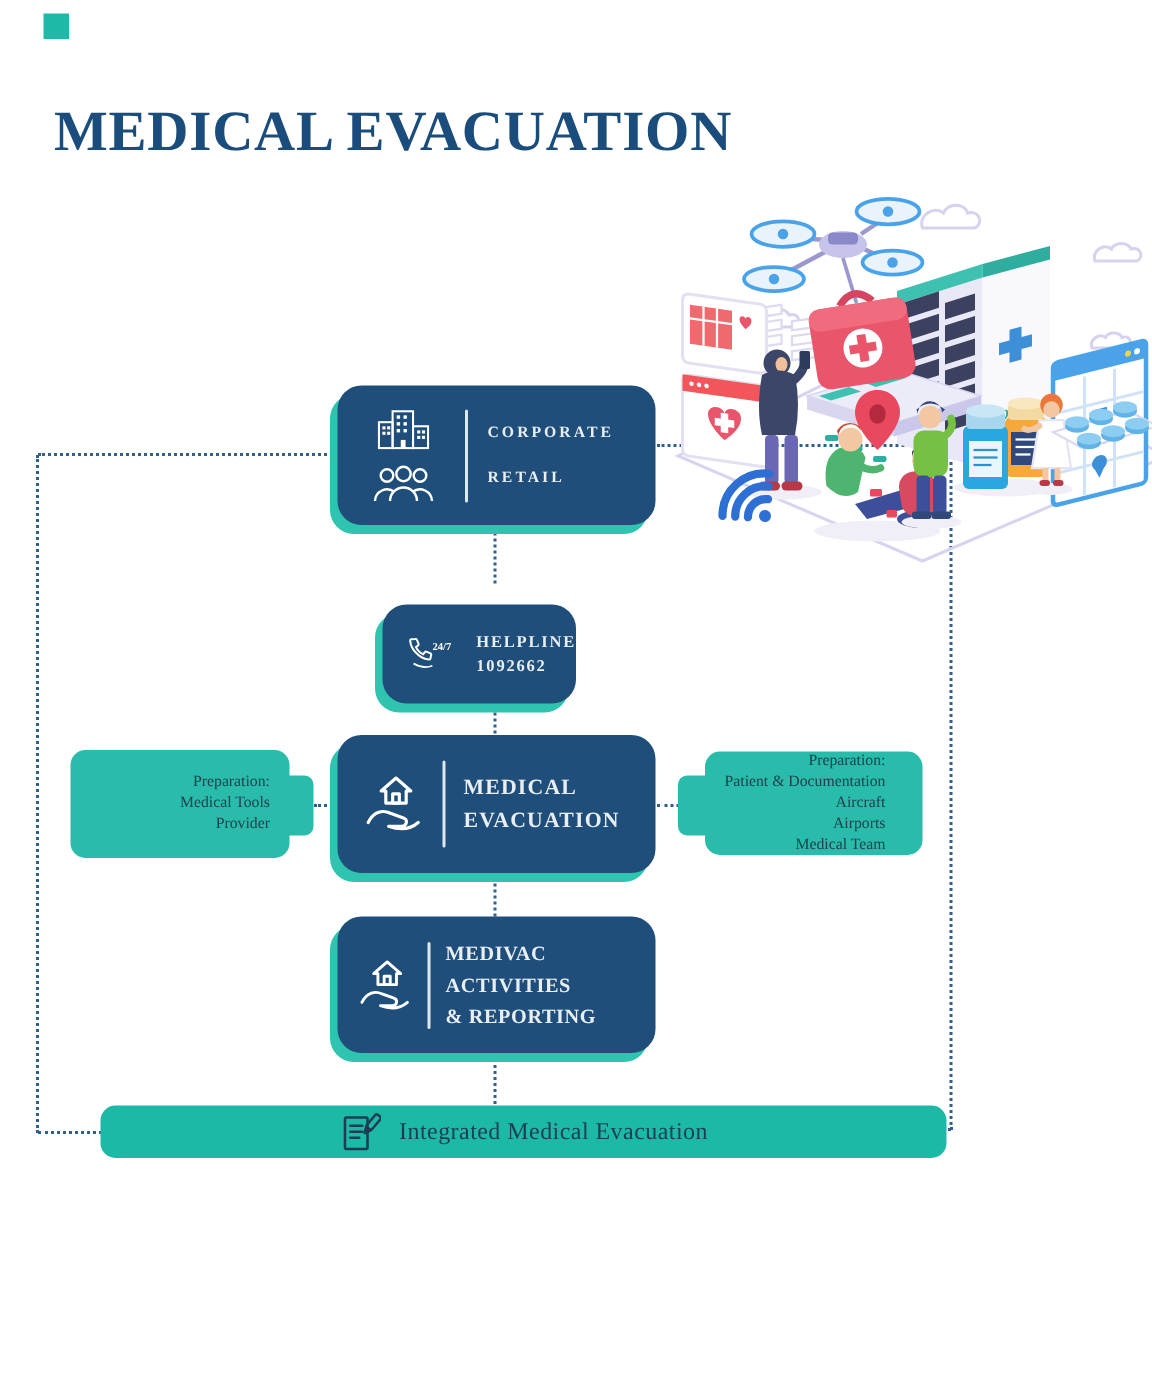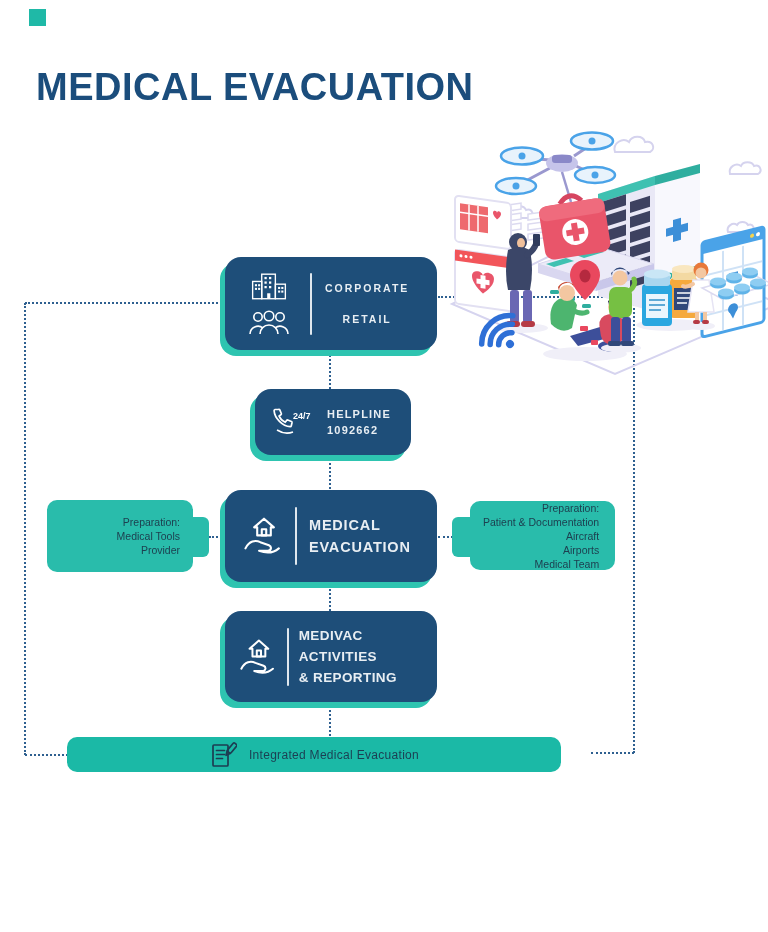--- a/index.html
+++ b/index.html
@@ -1,42 +1,42 @@
 <!DOCTYPE html>
 <html><head>
 <meta charset="utf-8">
 <style>
   * { margin:0; padding:0; box-sizing:border-box; }
   body { background:#ffffff; font-family:"Liberation Sans", sans-serif; }
-  .page { position:relative; width:768px; height:932px; background:#ffffff; overflow:hidden; }
+  .page { position:relative; width:768px; height:932px; background:#ffffff; overflow:hidden;font-family:Liberation Serif, serif; }
 
   .brand-mark { position:absolute; left:29px; top:9px; width:17px; height:17px; background:#1fb9a7; }
 
   .title { position:absolute; left:36px; top:66px; font-size:38px; font-weight:bold;
            color:#1b4d7c; letter-spacing:0.5px; }
   .intro { position:absolute; left:37px; top:138px; width:440px; font-style:italic;
            font-size:17.5px; line-height:1.32; color:#4b7da4; white-space:pre-line; }
 
   
   .dot-h { position:absolute; height:0; border-top:2px dotted #2e6090; }
   .dot-v { position:absolute; width:0;  border-left:2px dotted #2e6090; }
 
   
   .dark-box { position:absolute; background:#1e4e79; border-radius:16px;
               box-shadow:-5px 6px 0 #2ec4b0; display:flex; align-items:center;
               color:#e8eef3; }
   .divider { width:2px; background:#dfe7ee; border-radius:2px; }
   .box-label { white-space:pre-line; font-weight:bold; }
 
-  .corp { left:225px; top:257px; width:212px; height:93px; padding-left:16px;text-align:center; }
+  .corp { left:225px; top:257px; width:212px; height:93px; padding-left:16px; }
   .corp .icon-col { width:56px; display:flex; flex-direction:column; align-items:center; gap:10px; }
   .corp .divider { height:62px; margin:0 13px; }
   .corp .labels { display:flex; flex-direction:column; gap:19px; font-size:10.5px; letter-spacing:2px; font-weight:bold; }
 
-  .help { left:255px; top:389px; width:156px; height:66px; padding-left:16px; }
+  .help { left:255px; top:403px; width:129px; height:66px; padding-left:16px; }
   .help .labels { font-size:11px; letter-spacing:1.2px; line-height:16px; margin-left:12px; font-weight:bold; white-space:pre-line; }
 
   .medev { left:225px; top:490px; width:212px; height:92px; padding-left:18px; }
   .medev .divider { height:58px; margin:0 12px 0 10px; }
   .medev .box-label { font-size:14.5px; letter-spacing:0.8px; line-height:22px; }
 
   .mediv { left:225px; top:611px; width:212px; height:91px; padding-left:14px; }
   .mediv .divider { height:58px; margin:0 10px 0 8px; }
   .mediv .box-label { font-size:13.5px; letter-spacing:0.4px; line-height:21px; }
 
@@ -44,23 +44,23 @@
   .teal-box { position:absolute; background:#29bcab; border-radius:10px; color:#1d4050;
               font-size:10.5px; line-height:14px; font-weight:500; display:flex; align-items:center; }
   .prep-left  { left:47px;  top:500px; width:146px; height:72px; justify-content:flex-end; text-align:right; padding-right:13px; }
   .prep-right { left:470px; top:501px; width:145px; height:69px; padding-left:13px; }
   .notch { position:absolute; background:#29bcab; width:18px; height:40px; top:517px; }
   .notch-l { left:191px; border-radius:0 6px 6px 0; }
   .notch-r { left:452px; border-radius:6px 0 0 6px; }
   .teal-box .lines { white-space:pre-line;text-align:right; }
 
   
-  .bar { position:absolute; left:67px; top:737px; width:494px; height:35px; background:#1bb9a6;
+  .bar { position:absolute; left:67px; top:737px; width:564px; height:35px; background:#1bb9a6;
          border-radius:10px; display:flex; align-items:center; justify-content:center; gap:12px;
-         color:#1c3e52; font-size:12px; font-weight:500; letter-spacing:0.3px; }
+         color:#1c3e52; font-size:16px; font-weight:500; letter-spacing:0.3px; }
 
   .illu { position:absolute; left:430px; top:112px; }
 </style>
 </head>
 <body>
 
 <div class="page">
 
   <div class="brand-mark"></div>
 

